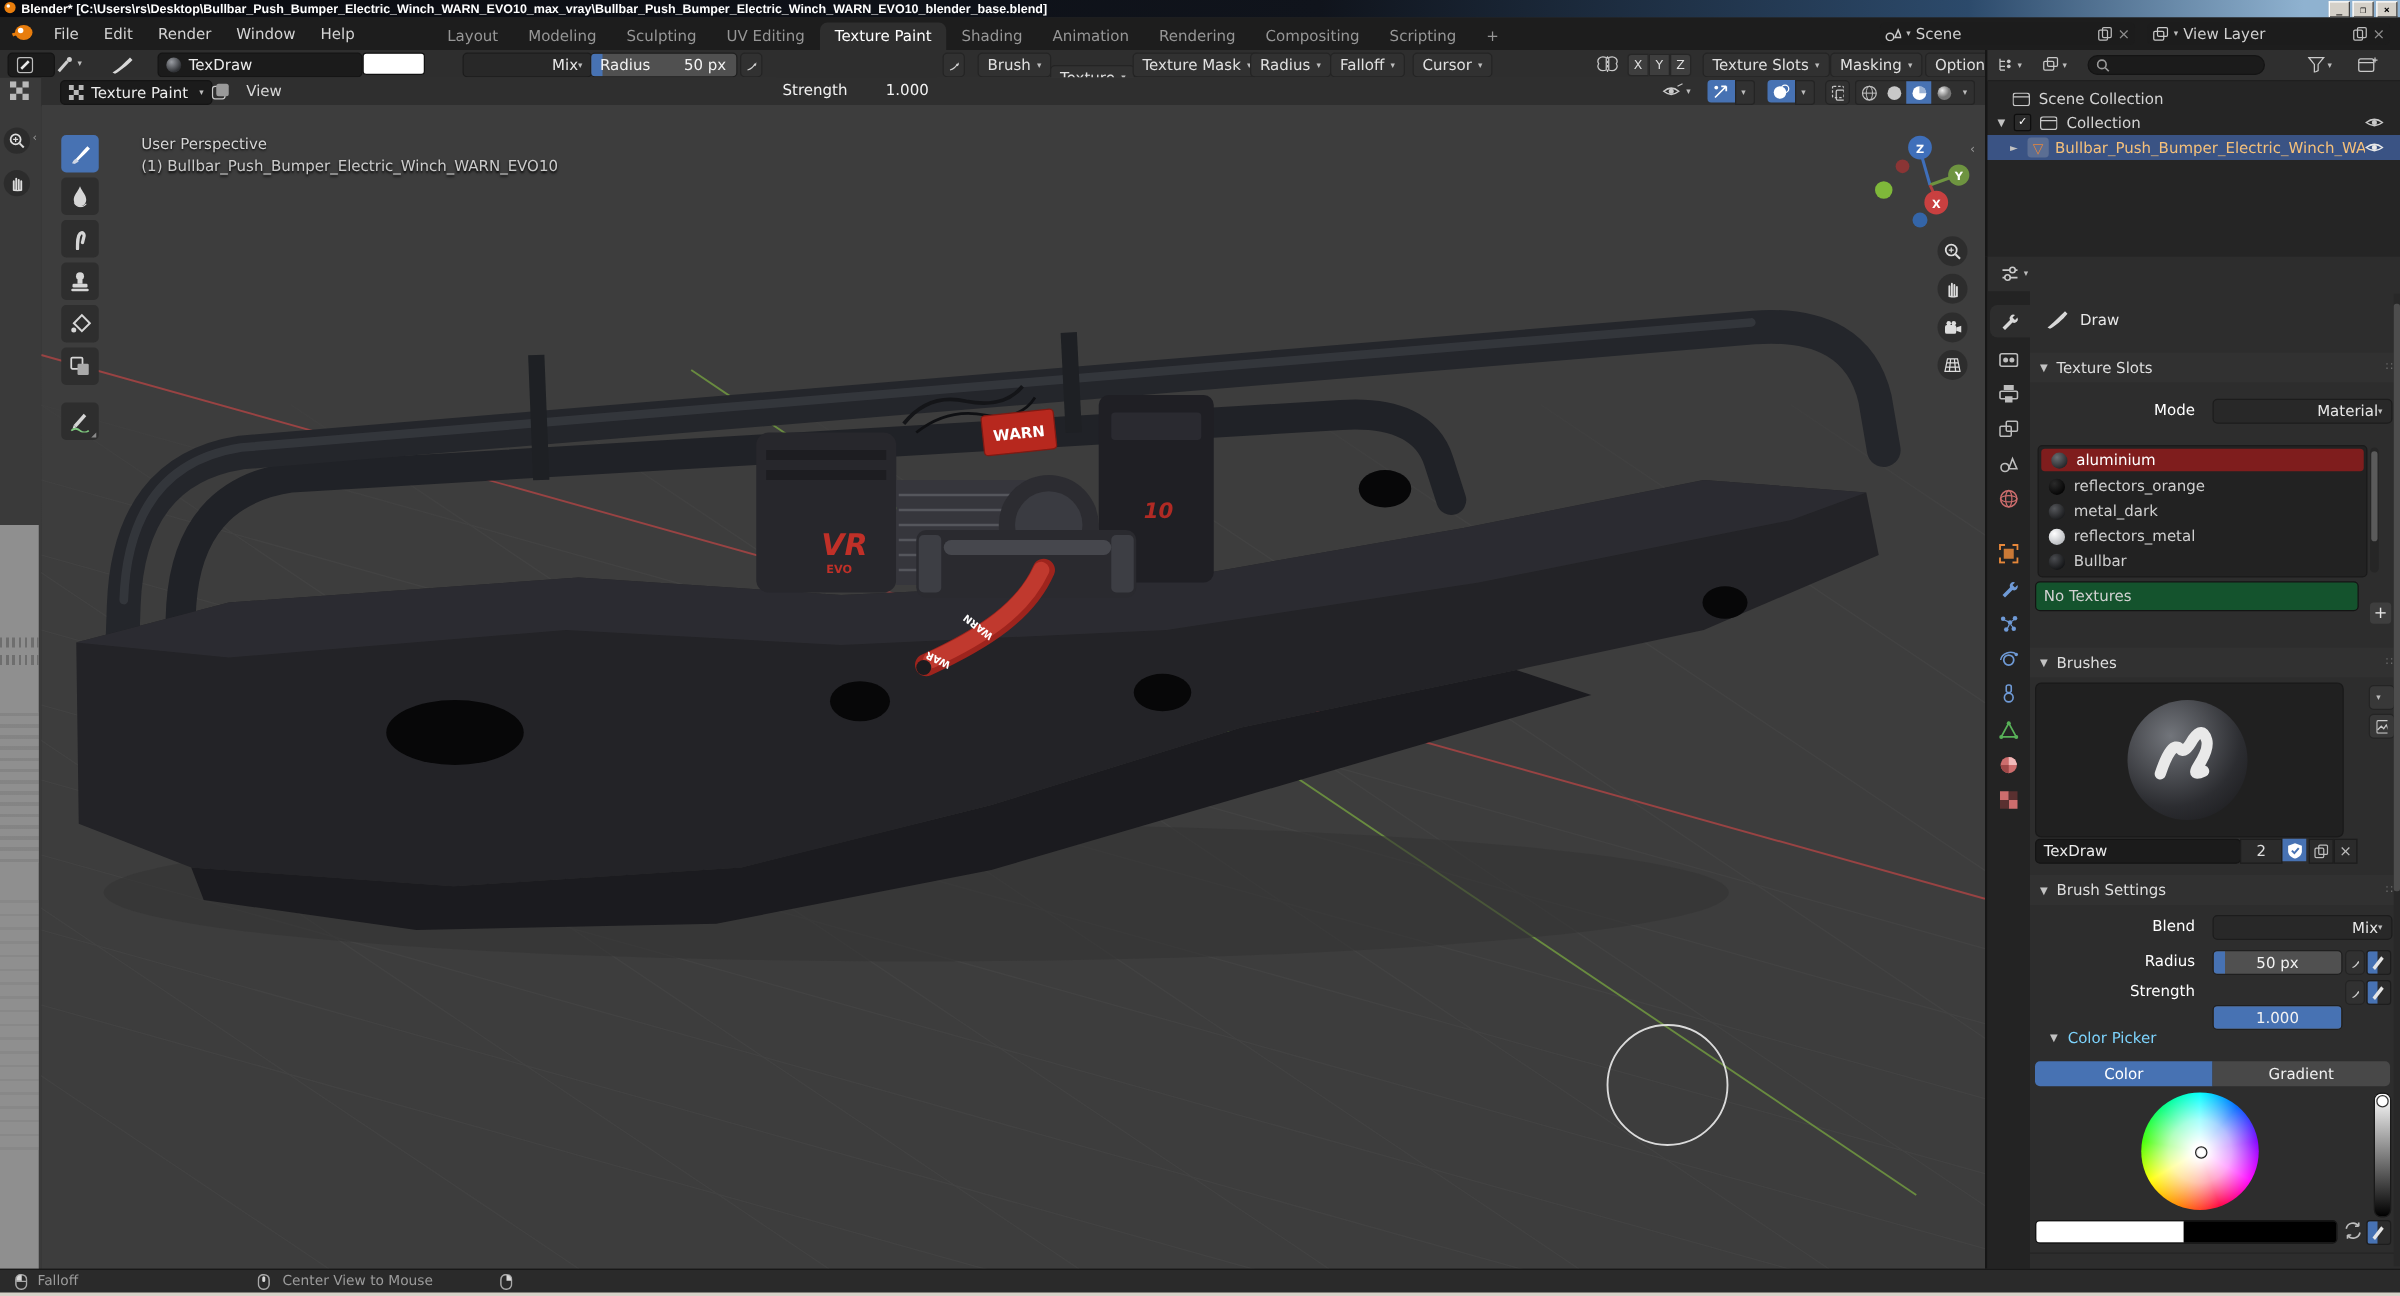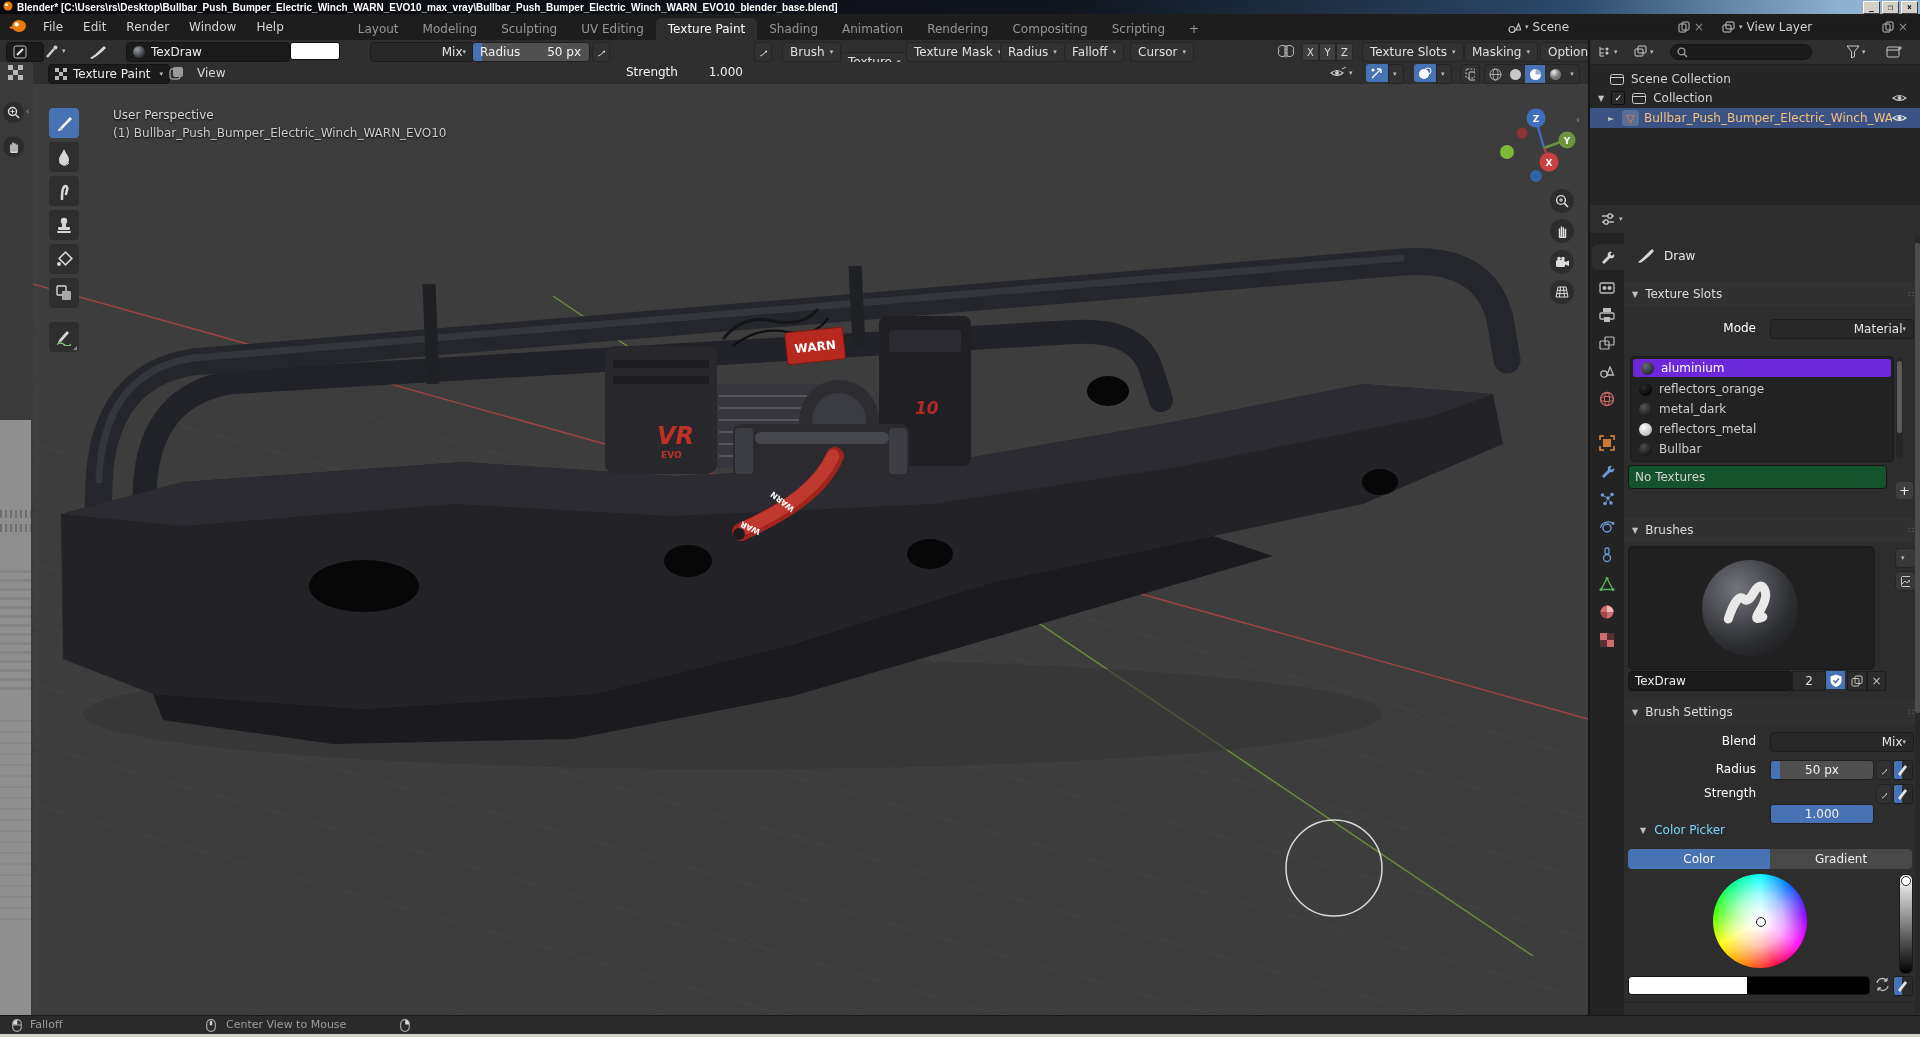--- a/index.html
+++ b/index.html
@@ -675,21 +675,21 @@
       <span class="parrow">▼</span>
       <span>Texture Slots</span>
       <span class="grip" style="margin-left:auto;margin-right:8px;">∷∷</span>
     </div>
     <div class="abs label-r" style="left:34px;top:114px;width:132px;height:18px;">Mode</div>
     <div class="abs dd" style="left:180px;top:114px;width:128px;">
       <span>Material</span>
         <span class="chev">▾</span>
     </div>
     <div class="abs" style="left:40px;top:151px;width:262px;height:104px;background:#222222;border:1px solid #1a1a1a;border-radius:4px;">
-      <div class="slotrow" style="background:#6d28d9;border-radius:3px;margin:2px;height:18px;">
+      <div class="slotrow" style="background:#7f1d1d;border-radius:3px;margin:2px;height:18px;">
         <span class="sphere" style="width:13px;height:13px;background:radial-gradient(circle at 35% 30%,#6a6d72,#26272a 75%);"></span>
         <span style="color:#fff;">aluminium</span>
       </div>
       <div class="slotrow">
         <span class="sphere" style="width:13px;height:13px;background:radial-gradient(circle at 35% 30%,#2a2a2a,#050505 75%);"></span>
         <span>reflectors_orange</span>
       </div>
       <div class="slotrow">
         <span class="sphere" style="width:13px;height:13px;background:radial-gradient(circle at 35% 30%,#55575b,#1b1c1e 75%);"></span>
         <span>metal_dark</span>

